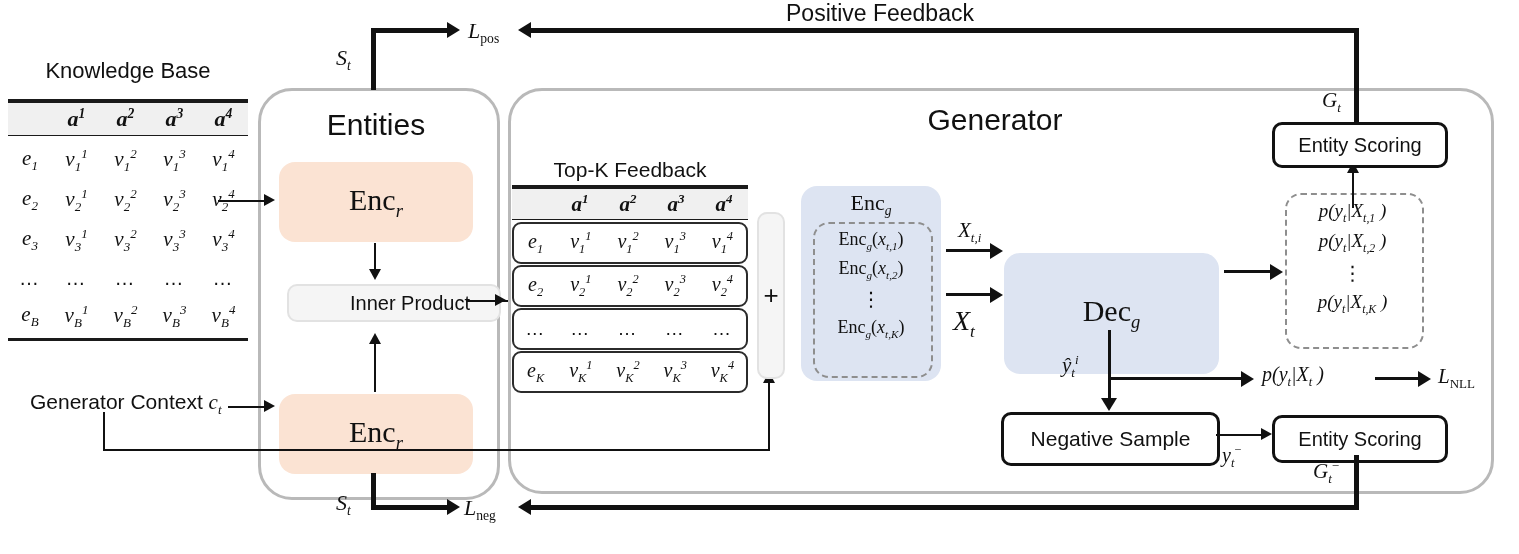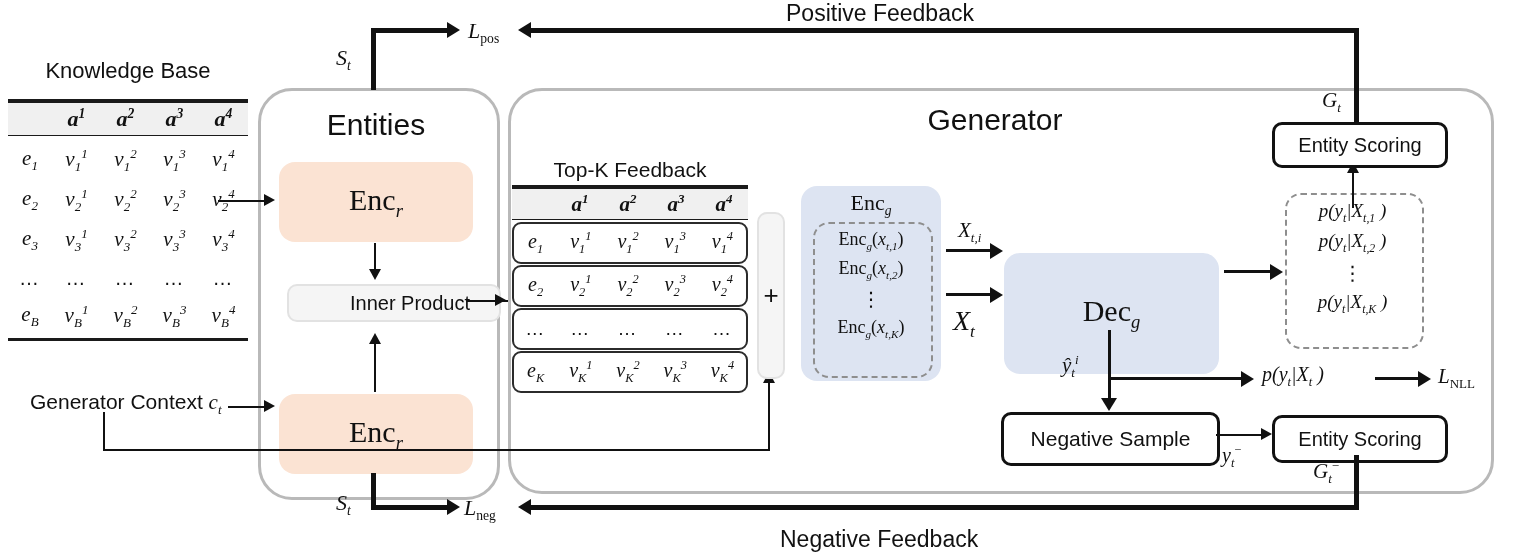--- a/index.html
+++ b/index.html
@@ -273,21 +273,20 @@
   <div class="ln ln-fat-v" style="left:1354px;top:28px;height:96px;"></div>
   <div class="ln ln-fat-h" style="left:530px;top:28px;width:826px;"></div>
   <div class="arrow ar-l" style="left:518px;top:22px;"></div>
   <div class="math" style="position:absolute;left:468px;top:18px;font-size:22px;">L<sub style="font-style:normal;">pos</sub></div>
 
   <div class="ln ln-fat-v" style="left:371px;top:28px;height:62px;"></div>
   <div class="ln ln-fat-h" style="left:371px;top:28px;width:80px;"></div>
   <div class="arrow ar-r" style="left:447px;top:22px;"></div>
   <div class="math" style="position:absolute;left:336px;top:45px;font-size:22px;">S<sub>t</sub></div>
 
-  <div class="lbl" style="position:absolute;left:780px;top:526px;font-size:23px;">Negative Feedback</div>
   <div class="ln ln-fat-v" style="left:1354px;top:455px;height:55px;"></div>
   <div class="ln ln-fat-h" style="left:530px;top:505px;width:826px;"></div>
   <div class="arrow ar-l" style="left:518px;top:499px;"></div>
   <div class="math" style="position:absolute;left:464px;top:495px;font-size:22px;">L<sub style="font-style:normal;">neg</sub></div>
   <div class="ln ln-fat-v" style="left:371px;top:473px;height:34px;"></div>
   <div class="ln ln-fat-h" style="left:371px;top:505px;width:80px;"></div>
   <div class="arrow ar-r" style="left:447px;top:499px;"></div>
   <div class="math" style="position:absolute;left:336px;top:490px;font-size:22px;">S<sub>t</sub></div>
 
 </div>

